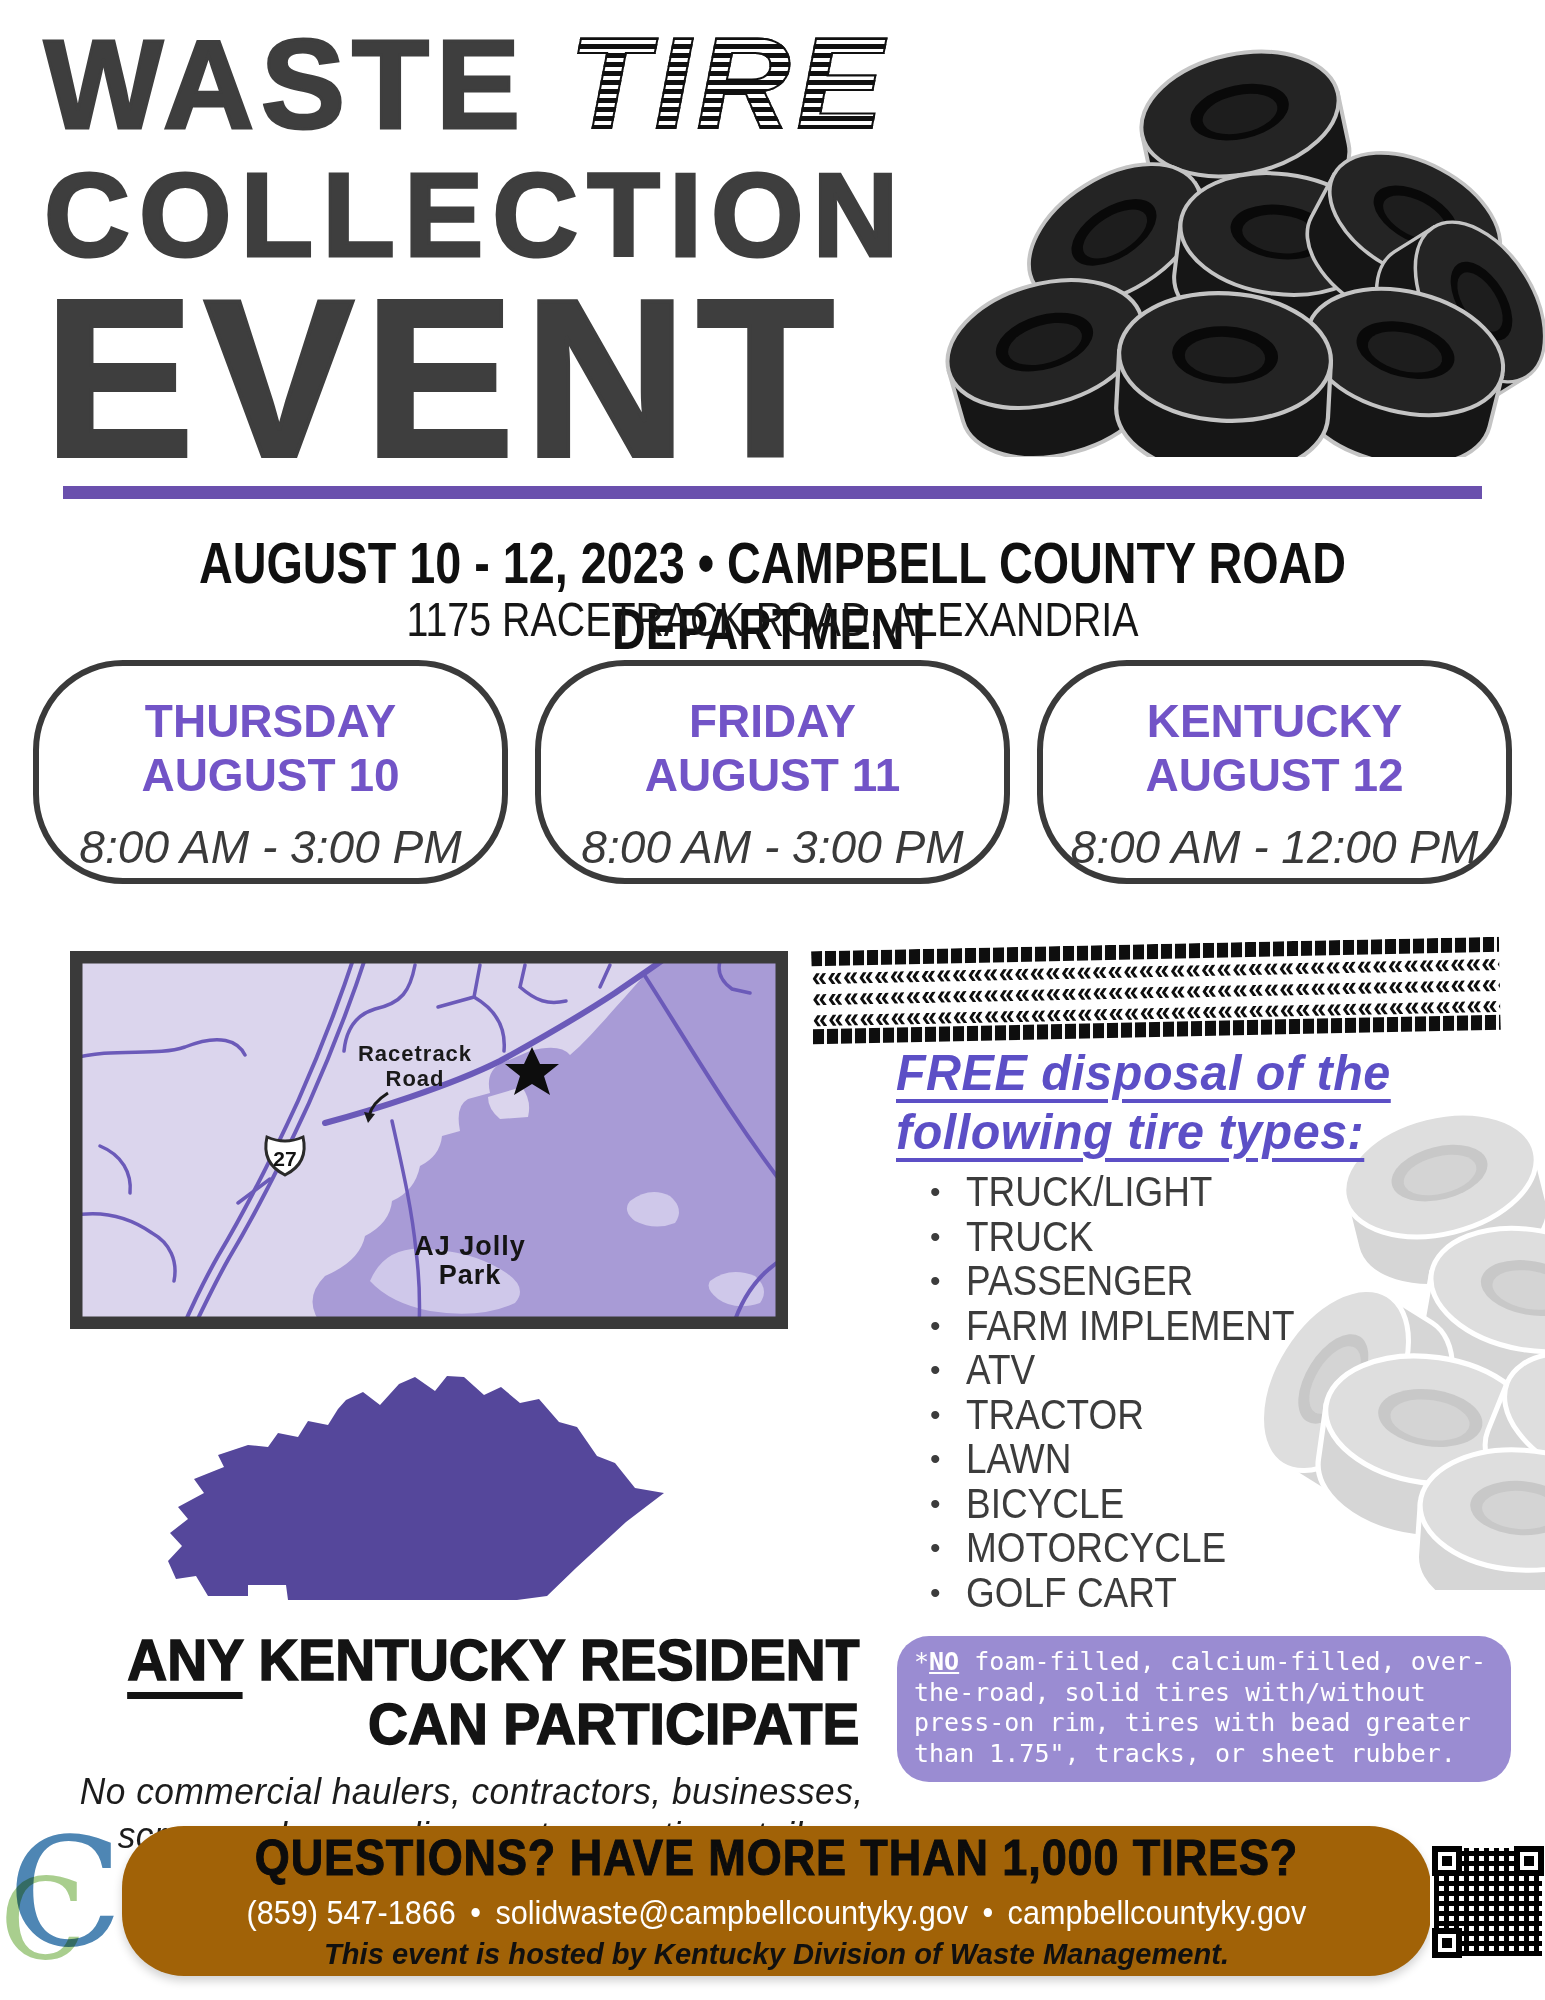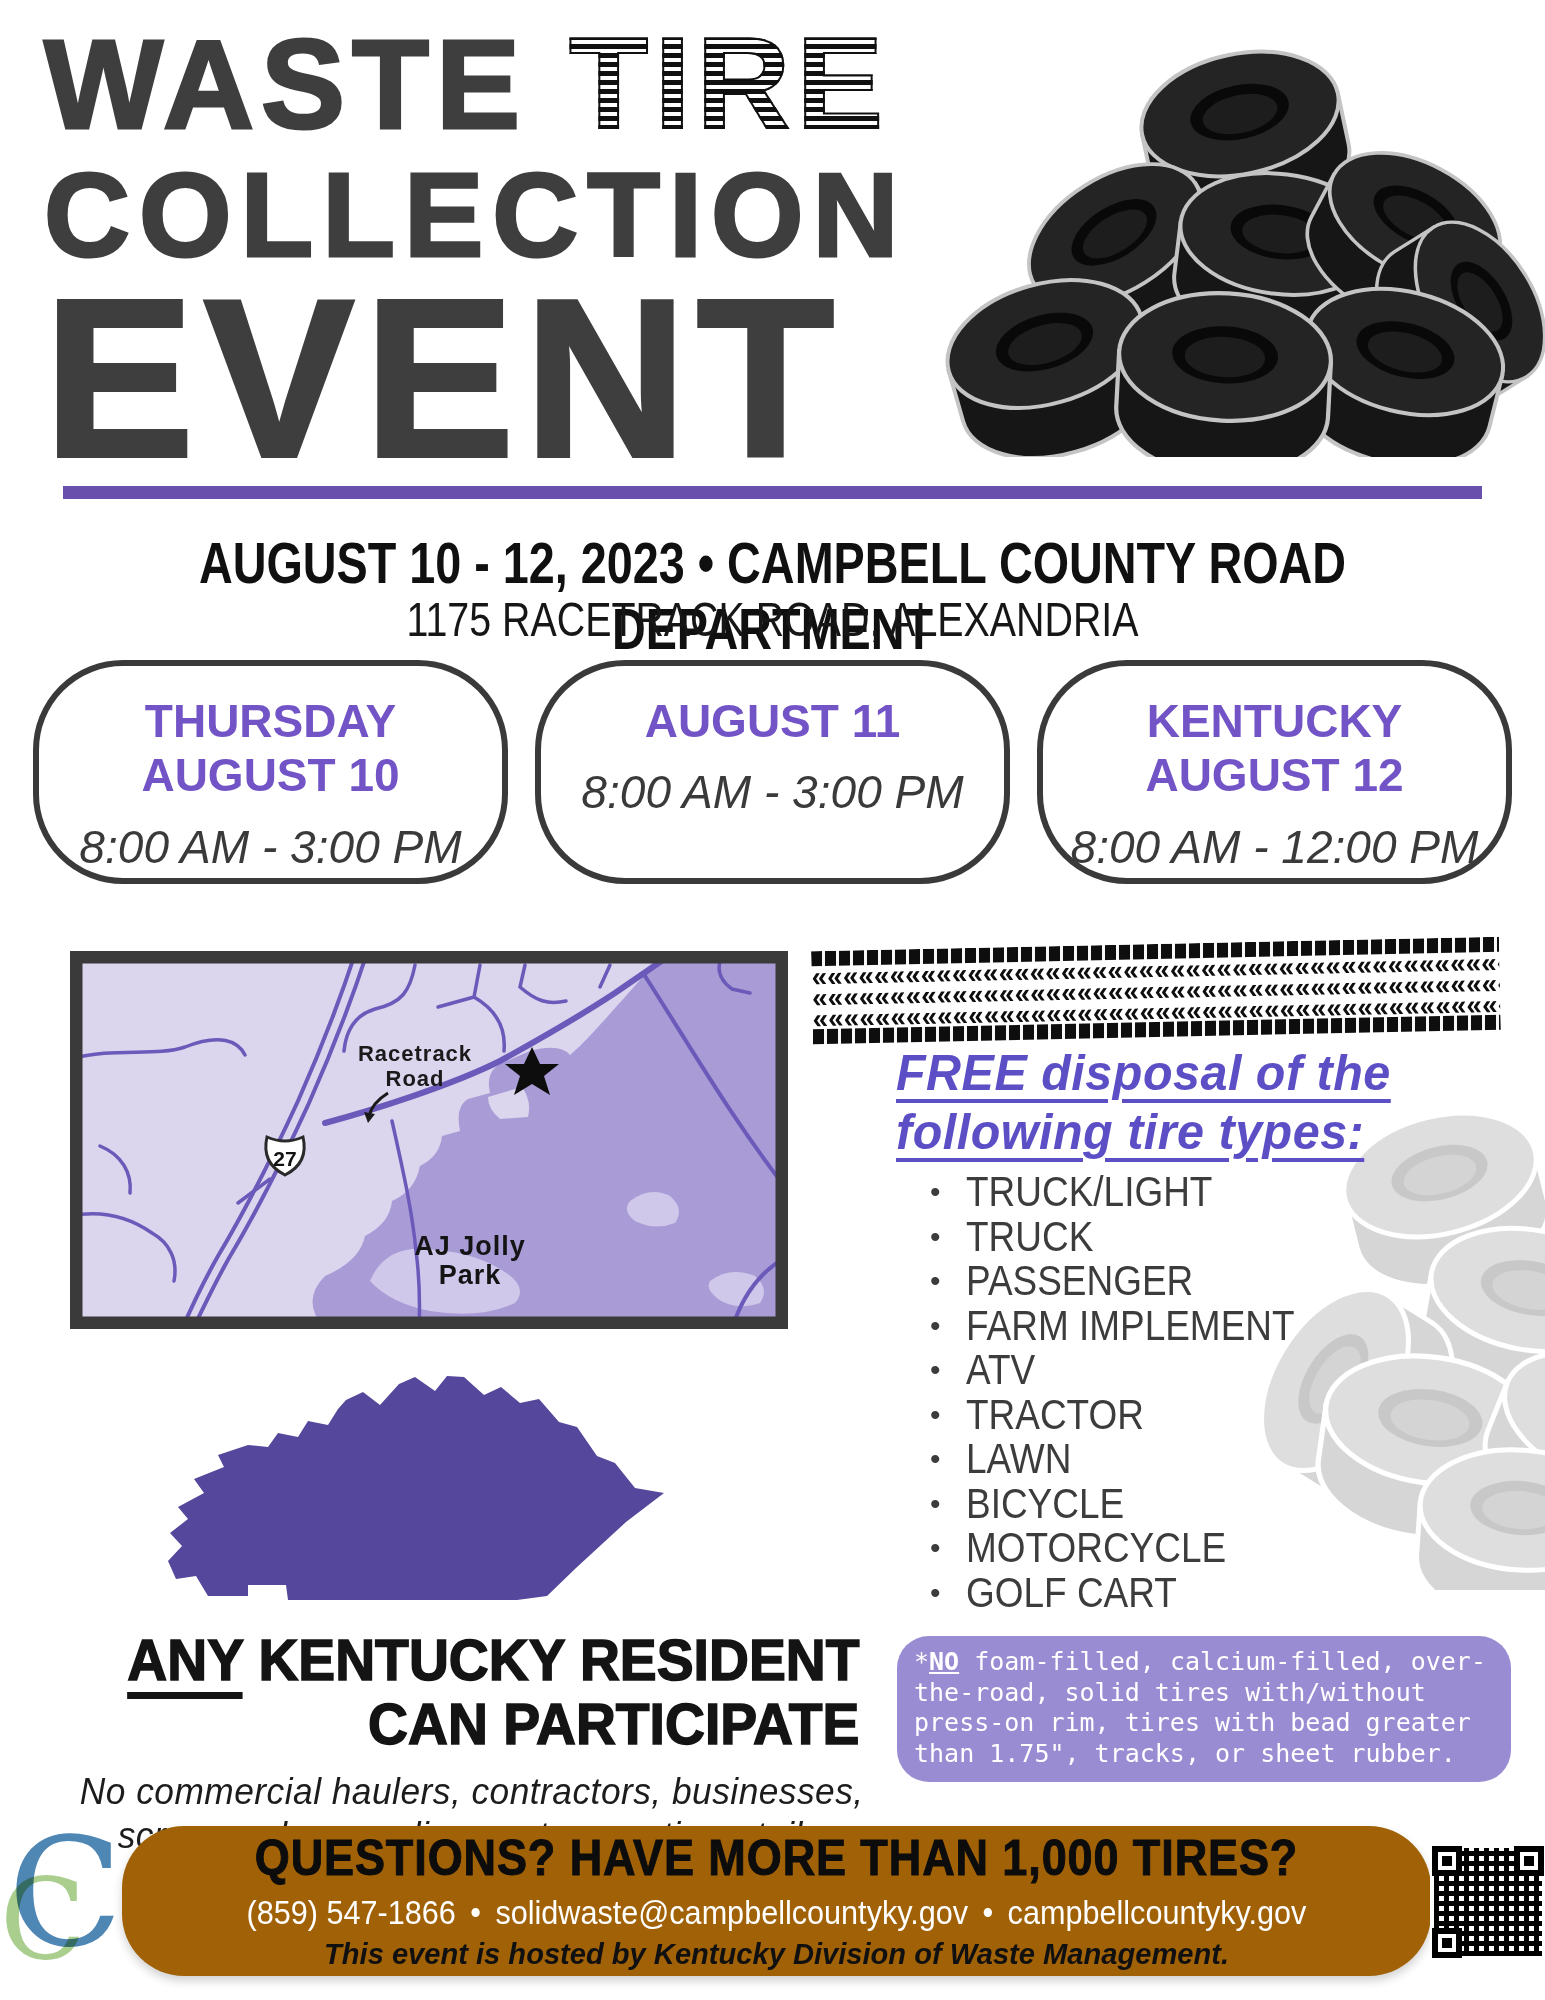--- a/index.html
+++ b/index.html
@@ -9,21 +9,21 @@
     background:#ffffff; overflow:hidden;
     font-family:"Liberation Sans", sans-serif;
   }
   
   .title { position:absolute; left:44px; top:18px; color:#3e3e3e; font-weight:900; line-height:1; }
   .t-line1 { display:flex; align-items:flex-end; }
   .word-waste { font-size:126px; letter-spacing:7px; -webkit-text-stroke:3px #3e3e3e; }
   .word-tire {
     font-size:130px; letter-spacing:6px; margin-left:42px;
     background:repeating-linear-gradient(0deg,#101010 0 5px,#ffffff 5px 9px);
-    -webkit-background-clip:text; background-clip:text; color:transparent;
+    -webkit-background-clip:text; background-clip:text; color:transparent;font-style:italic;
     -webkit-text-stroke:2px #101010;
   }
   .t-line2 { font-size:119px; letter-spacing:9px; margin-top:7px; -webkit-text-stroke:3px #3e3e3e; }
   .t-line3 { font-size:225px; letter-spacing:10px; margin-top:-8px; -webkit-text-stroke:4px #3e3e3e; }
 
   
   .divider { position:absolute; left:63px; top:486px; width:1419px; height:13px; background:#6a50ad; }
 
   
   .date-line { position:absolute; top:530px; left:0; width:1545px; text-align:center;
@@ -147,20 +147,21 @@
   <div class="schedule">
     <div class="sched-box">
       <div class="sched-day">
         <div>THURSDAY</div>
         <div>AUGUST 10</div>
       </div>
       <div class="sched-time">8:00 AM - 3:00 PM</div>
     </div>
     <div class="sched-box">
       <div class="sched-day">
+        <div>FRIDAY</div>
         <div>AUGUST 11</div>
       </div>
       <div class="sched-time">8:00 AM - 3:00 PM</div>
     </div>
     <div class="sched-box">
       <div class="sched-day">
         <div>KENTUCKY</div>
         <div>AUGUST 12</div>
       </div>
       <div class="sched-time">8:00 AM - 12:00 PM</div>

